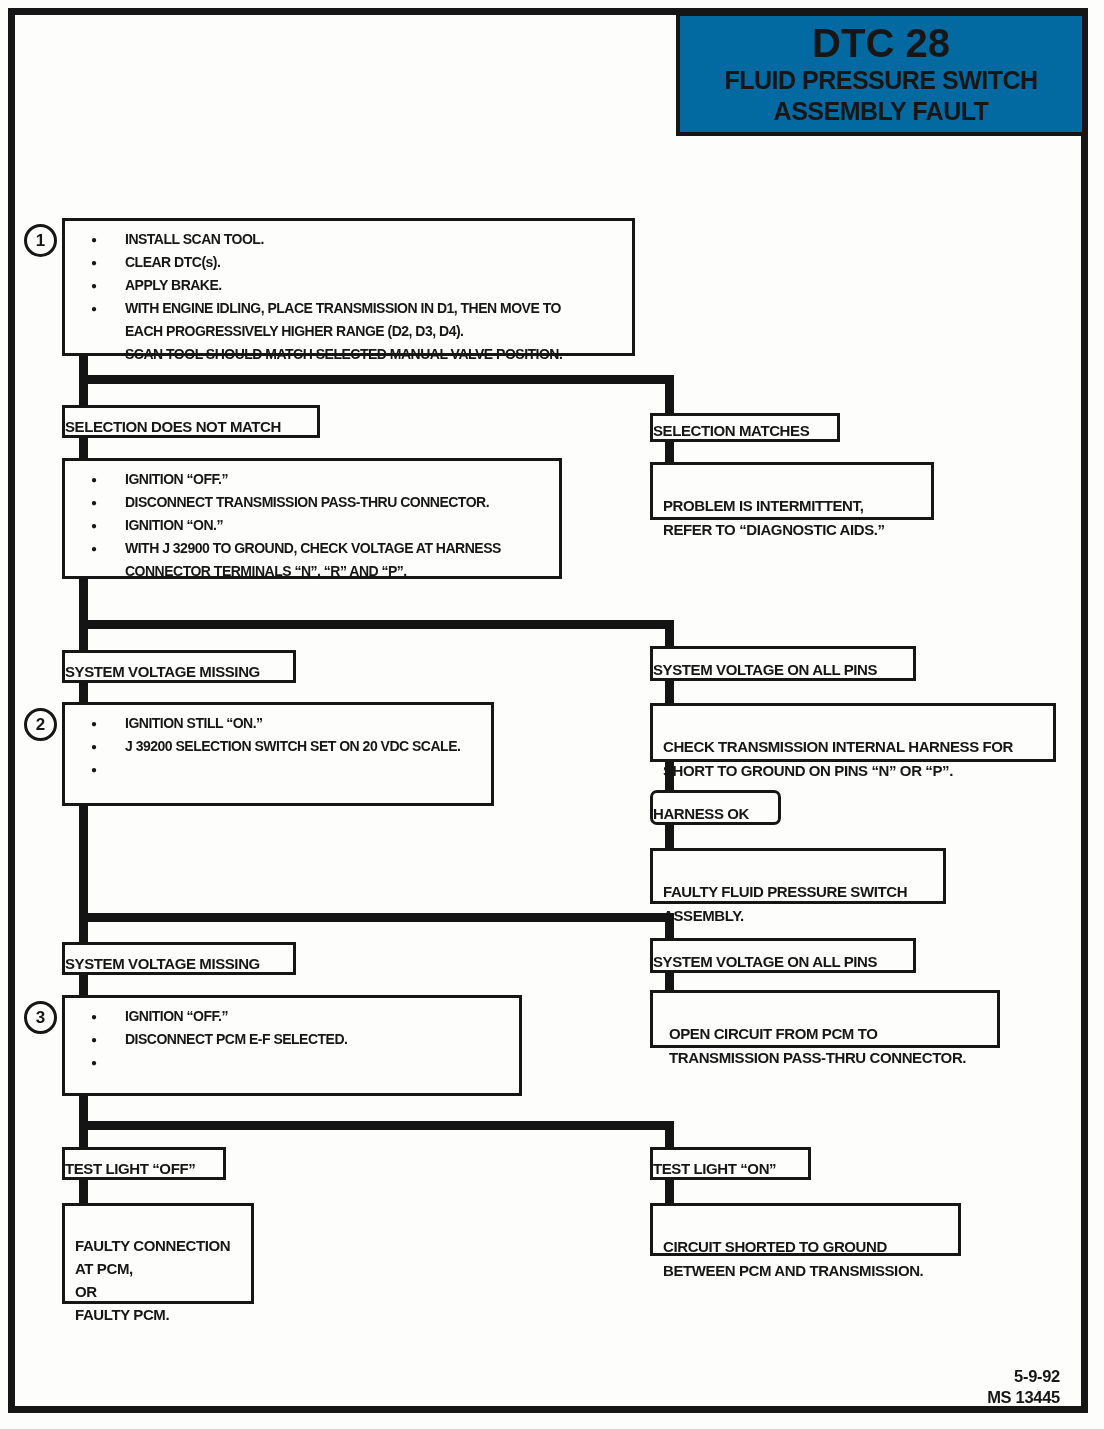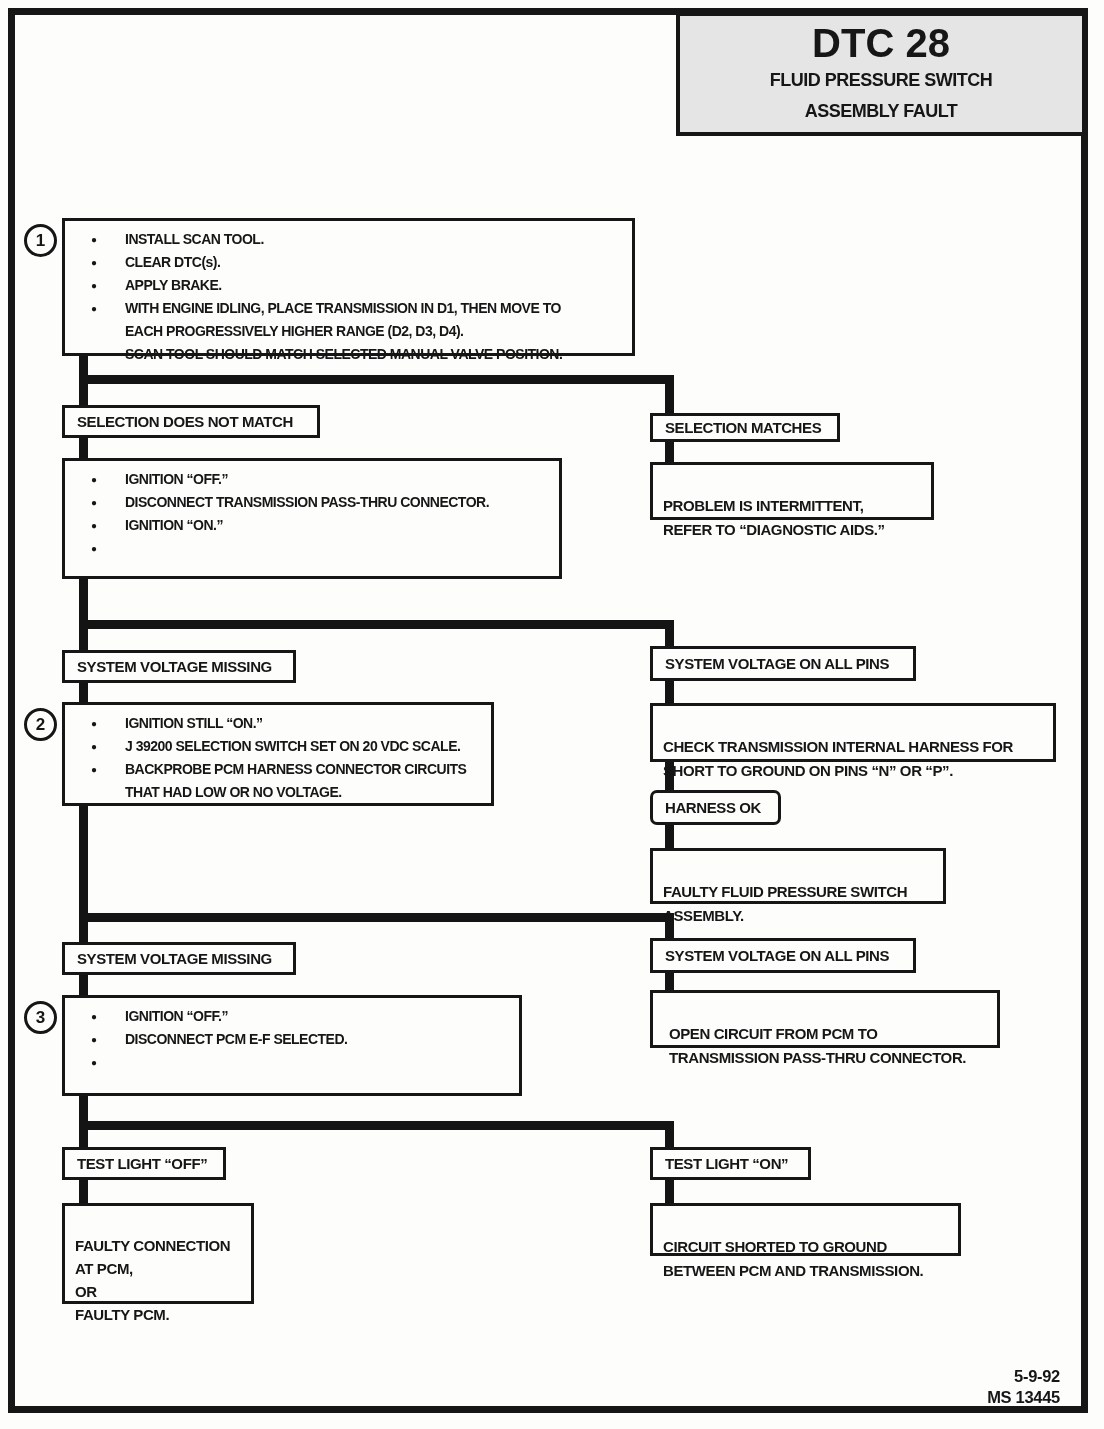--- a/index.html
+++ b/index.html
@@ -8,32 +8,32 @@
     background:#fdfdfb; color:#161616;
     font-family:"Liberation Sans", sans-serif; font-weight:bold;
     overflow:hidden;
   }
   .frame {
     position:absolute; left:8px; top:8px; width:1080px; height:1405px;
     border:7px solid #161616; box-sizing:border-box; pointer-events:none;
   }
   .title-box {
     position:absolute; left:676px; top:12px; width:410px; height:124px;
-    background:#e5e5e5; border:4px solid #161616; box-sizing:border-box;
+    background:#0369a1; border:4px solid #161616; box-sizing:border-box;
     display:flex; flex-direction:column; align-items:center; justify-content:center;
     text-align:center;
   }
   .title-code { font-size:40px; line-height:44px; letter-spacing:0px; }
-  .title-sub  { font-size:18px; line-height:31px; letter-spacing:-0.5px; }
+  .title-sub  { font-size:25px; line-height:31px; letter-spacing:-0.5px; }
 
   .node {
     position:absolute; background:#fdfdfb; border:3px solid #161616;
     box-sizing:border-box;
   }
-  .label-node { display:flex; align-items:center; padding-left:12px;
+  .label-node { display:flex; align-items:flex-end; padding-left:0;
     font-size:15px; letter-spacing:-0.4px; }
   .text-node  { padding:5px 8px 4px 10px; font-size:15px; letter-spacing:-0.4px;
     line-height:24px; white-space:pre-line; }
   .bullets-node { padding:7px 6px 4px 0; }
   .brow { display:flex; align-items:flex-start; padding-left:26px; }
   .bmark { width:12px; margin-right:22px; font-size:10px; line-height:23px; flex:none; }
   .btext { font-size:14px; letter-spacing:-0.5px; line-height:23px; white-space:pre-line; }
 
   .circle {
     position:absolute; width:33px; height:33px; border:3px solid #161616;
@@ -111,20 +111,22 @@
     <div class="brow">
         <span class="bmark">●</span>
         <span class="btext">DISCONNECT TRANSMISSION PASS-THRU CONNECTOR.</span>
       </div>
     <div class="brow">
         <span class="bmark">●</span>
         <span class="btext">IGNITION “ON.”</span>
       </div>
     <div class="brow">
         <span class="bmark">●</span>
+        <span class="btext">WITH J 32900 TO GROUND, CHECK VOLTAGE AT HARNESS
+CONNECTOR TERMINALS “N”, “R” AND “P”.</span>
       </div>
   </div>
 
   <div class="v" style="left:79px; top:579px; height:71px;"></div>
   <div class="h" style="left:79px; top:620px; width:595px;"></div>
   <div class="v" style="left:665px; top:620px; height:26px;"></div>
 
   <div class="node label-node" style="left:62px; top:650px; width:234px; height:33px;">
     <span>SYSTEM VOLTAGE MISSING</span>
   </div>
@@ -154,22 +156,20 @@
     <div class="brow">
         <span class="bmark">●</span>
         <span class="btext">IGNITION STILL “ON.”</span>
       </div>
     <div class="brow">
         <span class="bmark">●</span>
         <span class="btext">J 39200 SELECTION SWITCH SET ON 20 VDC SCALE.</span>
       </div>
     <div class="brow">
         <span class="bmark">●</span>
-        <span class="btext">BACKPROBE PCM HARNESS CONNECTOR CIRCUITS
-THAT HAD LOW OR NO VOLTAGE.</span>
       </div>
   </div>
 
   <div class="v" style="left:79px; top:806px; height:136px;"></div>
   <div class="h" style="left:79px; top:913px; width:595px;"></div>
   <div class="v" style="left:665px; top:913px; height:25px;"></div>
 
   <div class="node label-node" style="left:62px; top:942px; width:234px; height:33px;">
     <span>SYSTEM VOLTAGE MISSING</span>
   </div>

